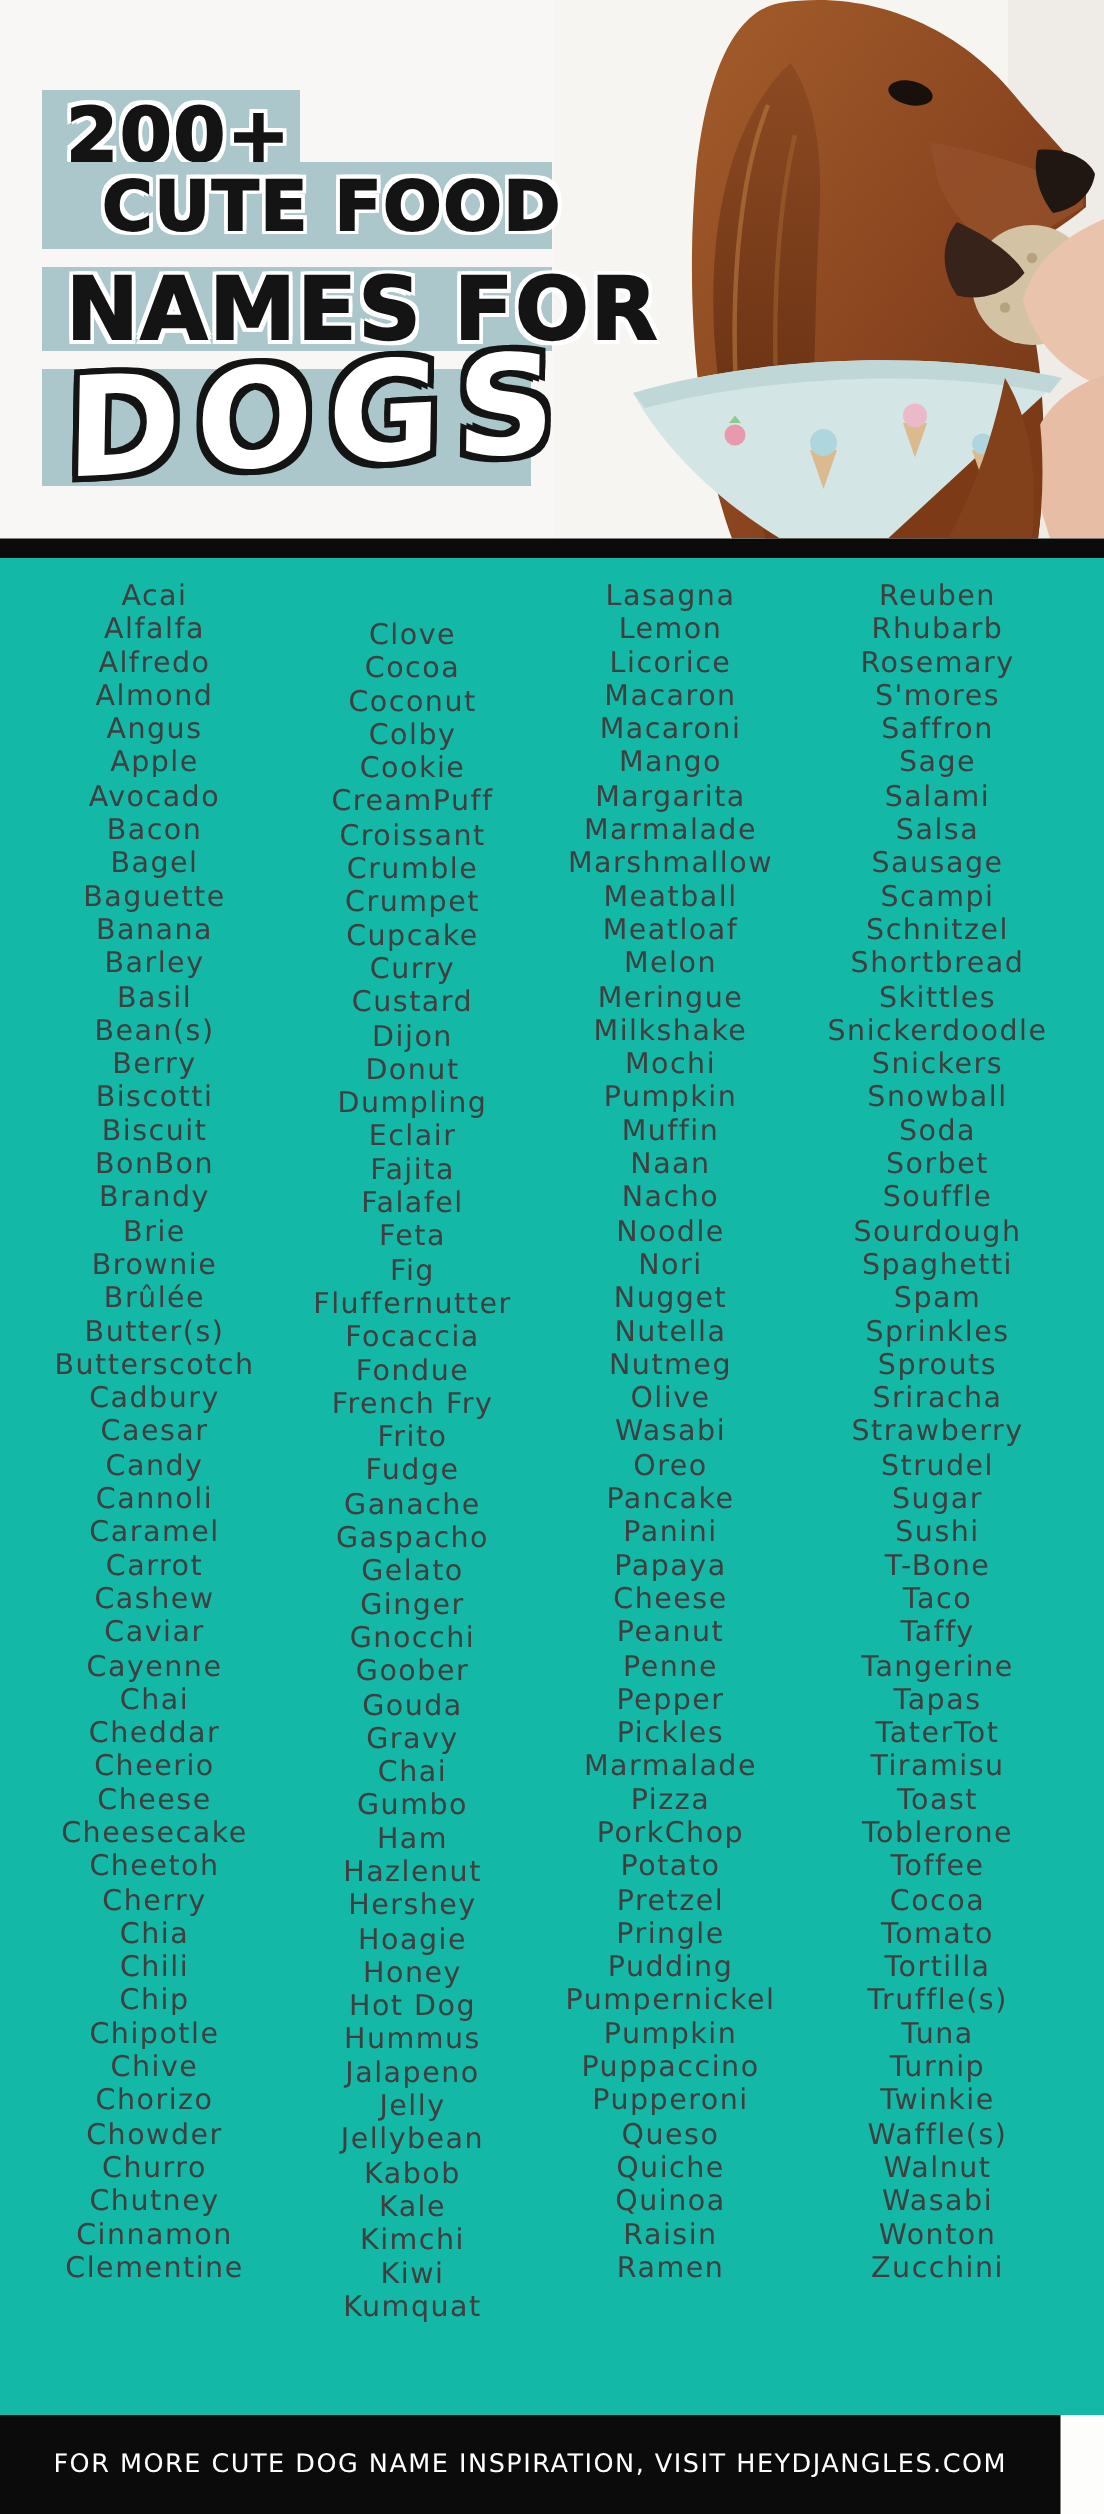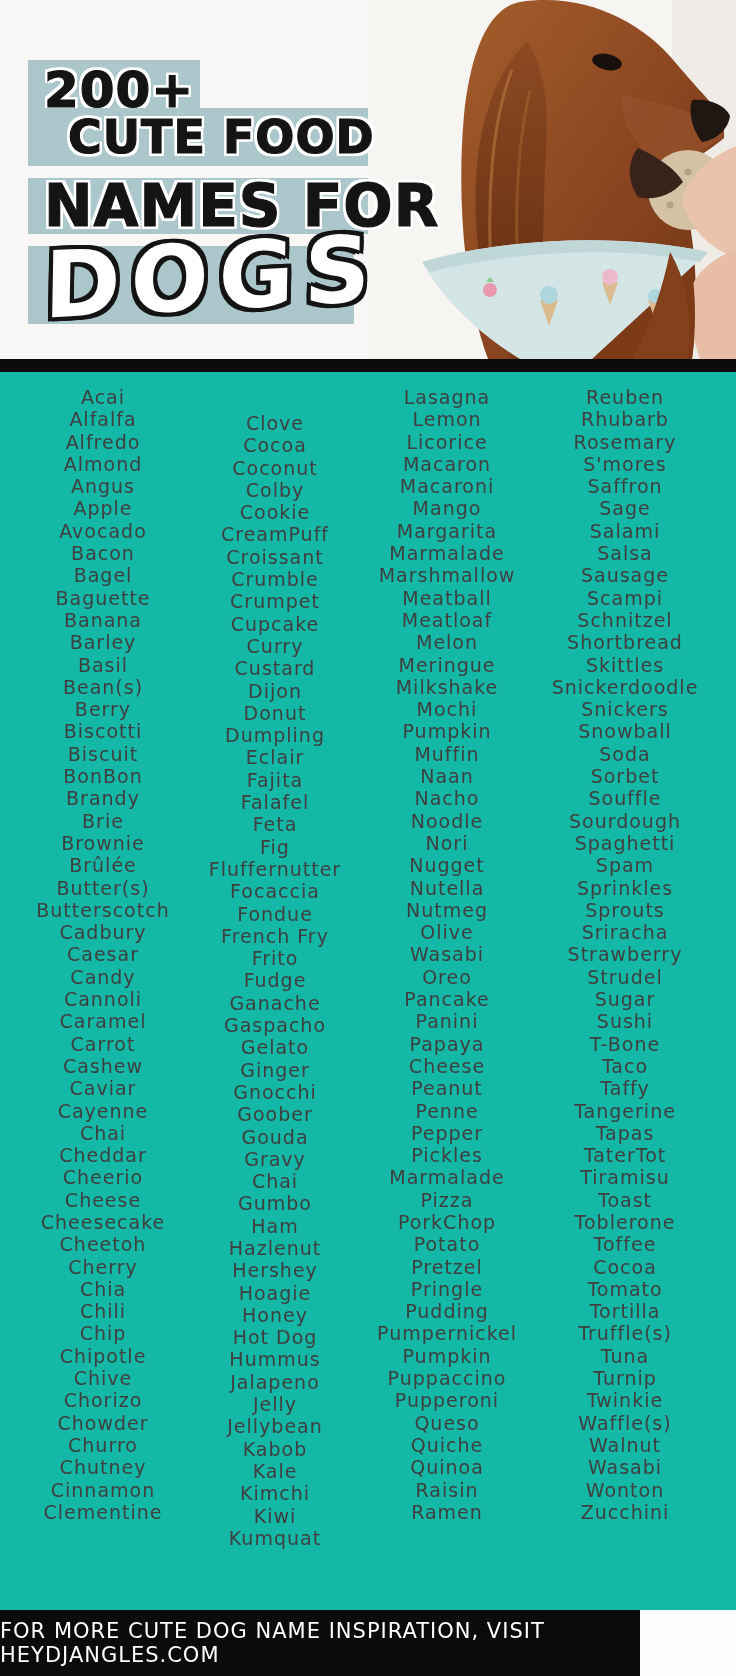--- a/index.html
+++ b/index.html
@@ -29,24 +29,24 @@
   .dogs-word{
     display:inline-block;font-size:92px;line-height:1;font-weight:bold;
     color:#fff;letter-spacing:10px;margin-top:-14px;
     transform:rotate(-3deg) skewX(-4deg);
     text-shadow:-4px -4px 0 #141414,4px -4px 0 #141414,-4px 4px 0 #141414,4px 4px 0 #141414,
                 -4px 0 0 #141414,4px 0 0 #141414,0 -4px 0 #141414,0 4px 0 #141414;
   }
   
   .divider{position:absolute;top:359px;left:0;width:736px;height:13px;background:var(--bar-black,#0b0b0b);z-index:3;}
   .footer{
-    position:absolute;top:1610px;left:0;width:640px;height:66px;
+    position:absolute;top:1610px;left:0;width:707px;height:66px;
     background:var(--bar-black,#0b0b0b);z-index:3;
     display:flex;align-items:center;justify-content:center;
-    color:var(--footer-text,#fff);font-size:21px;letter-spacing:1px;font-weight:500;
+    color:var(--footer-text,#fff);font-size:17px;letter-spacing:1px;font-weight:500;
   }
   
   .list{position:absolute;top:372px;left:0;width:736px;height:1238px;background:#14b8a6;z-index:2;}
   .col{position:absolute;top:14px;width:200px;text-align:center;}
   .col-1{left:3px;} .col-2{left:175px;margin-top:26px;} .col-3{left:347px;} .col-4{left:525px;}
   .col .name{
     font-size:19px;line-height:22.3px;letter-spacing:1px;
     color:var(--list-text,#3f3f3f);white-space:nowrap;
   }
 </style>

